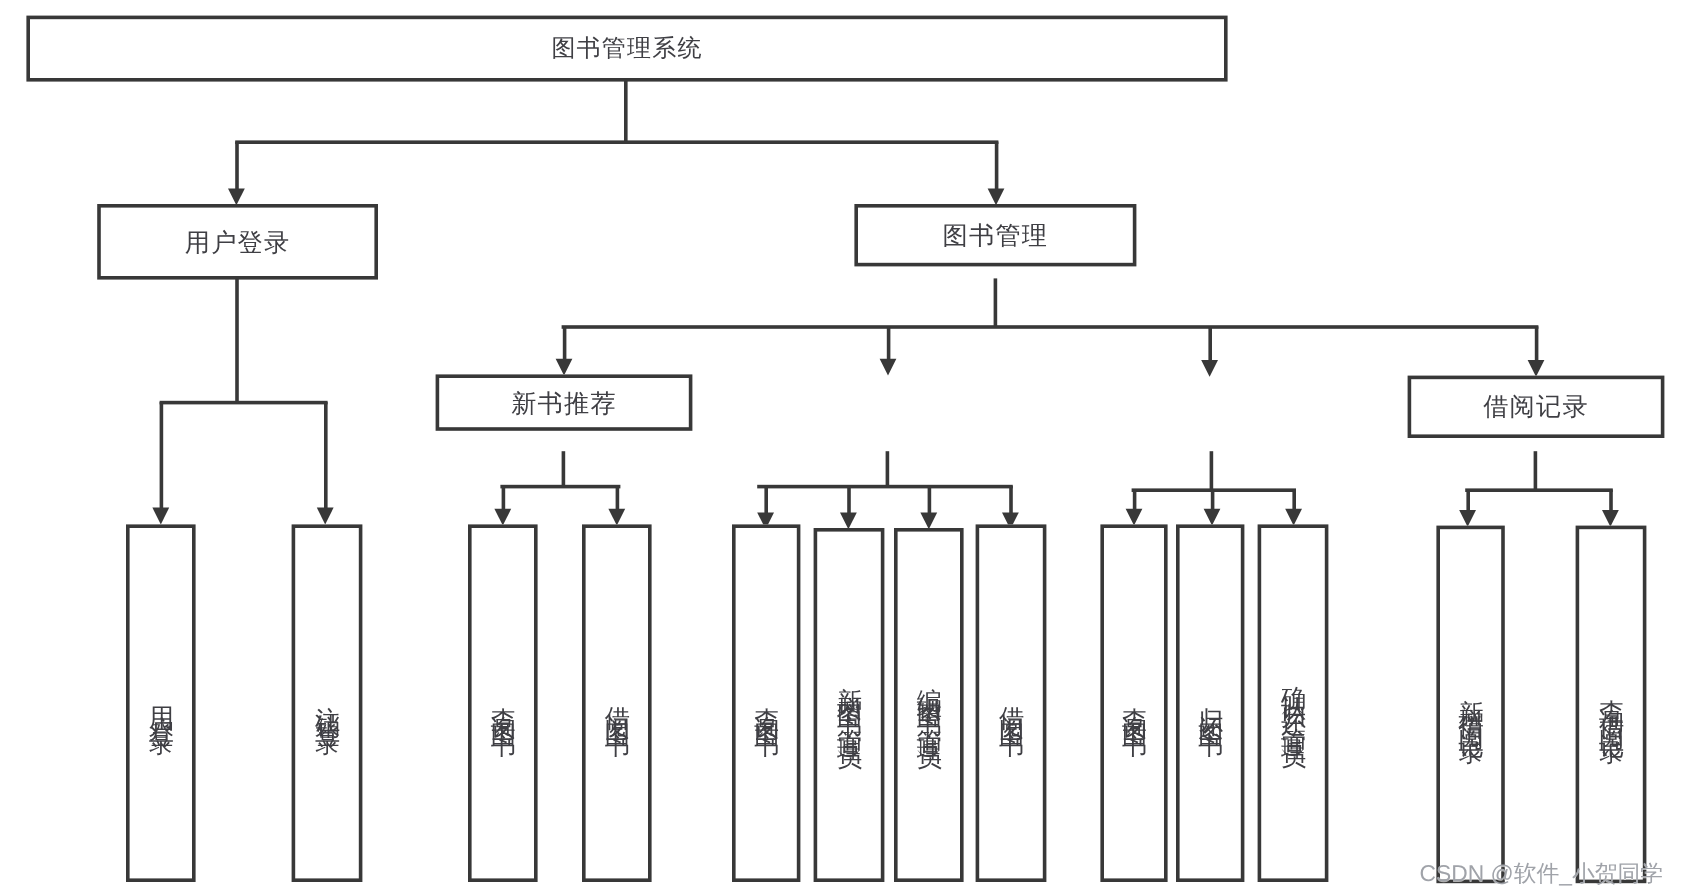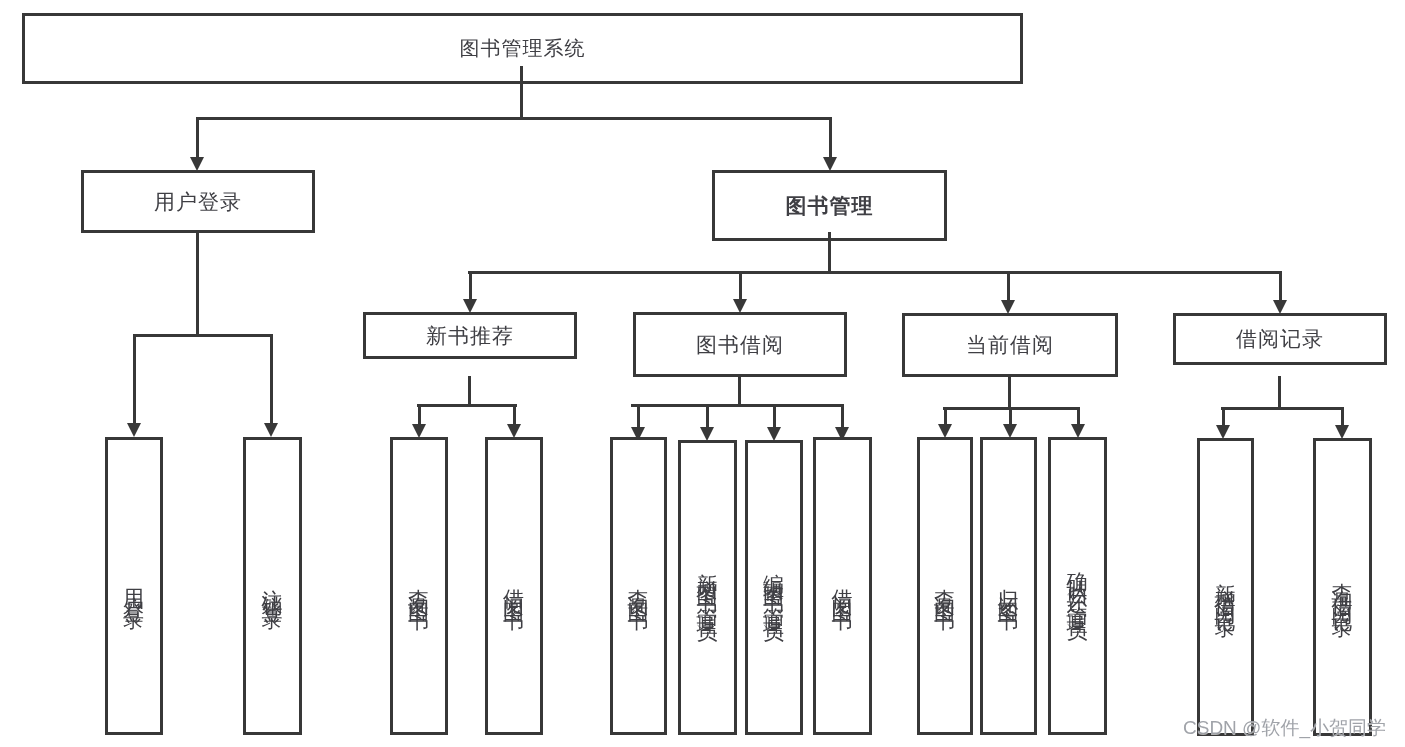--- a/index.html
+++ b/index.html
@@ -34,56 +34,50 @@
     position:absolute;left:1183px;top:715px;z-index:6;
     font-size:19px;color:#a0a3a9;white-space:nowrap;
     text-shadow:0 1px 0 rgba(255,255,255,.6);
   }
 </style>
 </head>
 <body>
 
 <div id="canvas">
 
-  <div class="box hbox root" style="left:22px;top:13px;width:1001px;height:71px;">
+  <div class="box hbox root" style="left:22px;top:13px;width:1001px;height:55px;">
     <span>图书管理系统</span>
   </div>
 
   <div class="vline" style="left:520px;top:66px;height:52px;"></div>
   <div class="hline" style="left:196px;top:117px;width:636px;"></div>
   <div class="arr" style="left:190px;top:118px;height:53px;"></div>
   <div class="arr" style="left:823px;top:118px;height:53px;"></div>
 
   <div class="box hbox" style="left:81px;top:170px;width:234px;height:63px;">
     <span>用户登录</span>
   </div>
-  <div class="box hbox" style="left:712px;top:170px;width:235px;height:71px;font-weight:bold;">
+  <div class="box hbox" style="left:712px;top:170px;width:235px;height:52px;">
     <span>图书管理</span>
   </div>
 
   <div class="vline" style="left:196px;top:232px;height:104px;"></div>
   <div class="hline" style="left:133px;top:334px;width:140px;"></div>
   <div class="arr" style="left:127px;top:335px;height:102px;"></div>
   <div class="arr" style="left:264px;top:335px;height:102px;"></div>
 
   <div class="vline" style="left:828px;top:232px;height:41px;"></div>
   <div class="hline" style="left:468px;top:271px;width:814px;"></div>
   <div class="arr" style="left:463px;top:272px;height:41px;"></div>
   <div class="arr" style="left:733px;top:272px;height:41px;"></div>
   <div class="arr" style="left:1001px;top:272px;height:42px;"></div>
   <div class="arr" style="left:1273px;top:272px;height:42px;"></div>
 
   <div class="box hbox" style="left:363px;top:312px;width:214px;height:47px;">
     <span>新书推荐</span>
-  </div>
-  <div class="box hbox" style="left:633px;top:312px;width:214px;height:65px;">
-    <span>图书借阅</span>
-  </div>
-  <div class="box hbox" style="left:902px;top:313px;width:216px;height:64px;">
-    <span>当前借阅</span>
   </div>
   <div class="box hbox" style="left:1173px;top:313px;width:214px;height:52px;">
     <span>借阅记录</span>
   </div>
 
   <div class="vline" style="left:468px;top:376px;height:30px;"></div>
   <div class="hline" style="left:417px;top:404px;width:100px;"></div>
   <div class="arr" style="left:412px;top:405px;height:33px;"></div>
   <div class="arr" style="left:507px;top:405px;height:33px;"></div>
 

